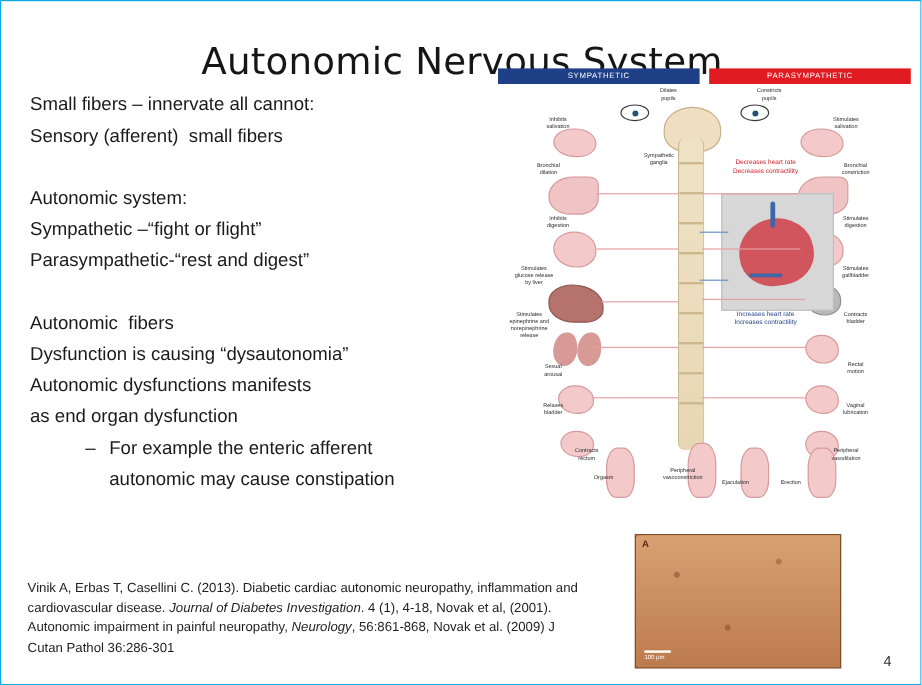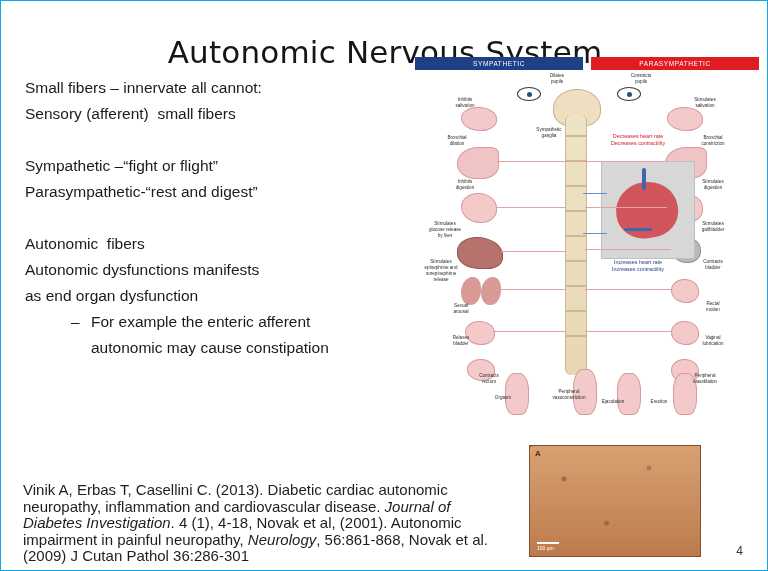--- a/index.html
+++ b/index.html
@@ -69,21 +69,21 @@
   .sub-line.cont {
     padding-left: 66px;
   }
 
   
   .citation {
     position: absolute;
     left: 22px;
     top: 481px;
     width: 470px;
-    font-size: 15px;
+    font-size: 11px;
     line-height: 16.5px;
     color: #1e1e1e;
   }
   .citation i { font-style: italic; }
 
   
   .page-number {
     position: absolute;
     right: 24px;
     bottom: 12px;
@@ -267,24 +267,26 @@
 <body>
 
 <div class="slide">
 
   <h1 class="title">Autonomic Nervous System</h1>
 
   <div class="body-text">
     <p>Small fibers – innervate all cannot:</p>
     <p>Sensory (afferent)  small fibers</p>
     <p class="gap"></p>
+    <p>Autonomic system:</p>
     <p>Sympathetic –“fight or flight”</p>
     <p>Parasympathetic-“rest and digest”</p>
     <p class="gap"></p>
     <p>Autonomic  fibers</p>
+    <p>Dysfunction is causing “dysautonomia”</p>
     <p>Autonomic dysfunctions manifests</p>
     <p>as end organ dysfunction</p>
     <p class="sub-line"><span class="dash">–</span><span>For example the enteric afferent</span></p>
     <p class="sub-line cont">autonomic may cause constipation</p>
   </div>
 
   <div class="citation">
     <span>Vinik A, Erbas T, Casellini C. (2013). Diabetic cardiac autonomic neuropathy, inflammation and cardiovascular disease. </span><i>Journal of Diabetes Investigation</i><span>. 4 (1), 4-18, Novak et al, (2001). Autonomic impairment in painful neuropathy, </span><i>Neurology</i><span>, 56:861-868, Novak et al.  (2009) J Cutan Pathol 36:286-301</span>
   </div>
 

